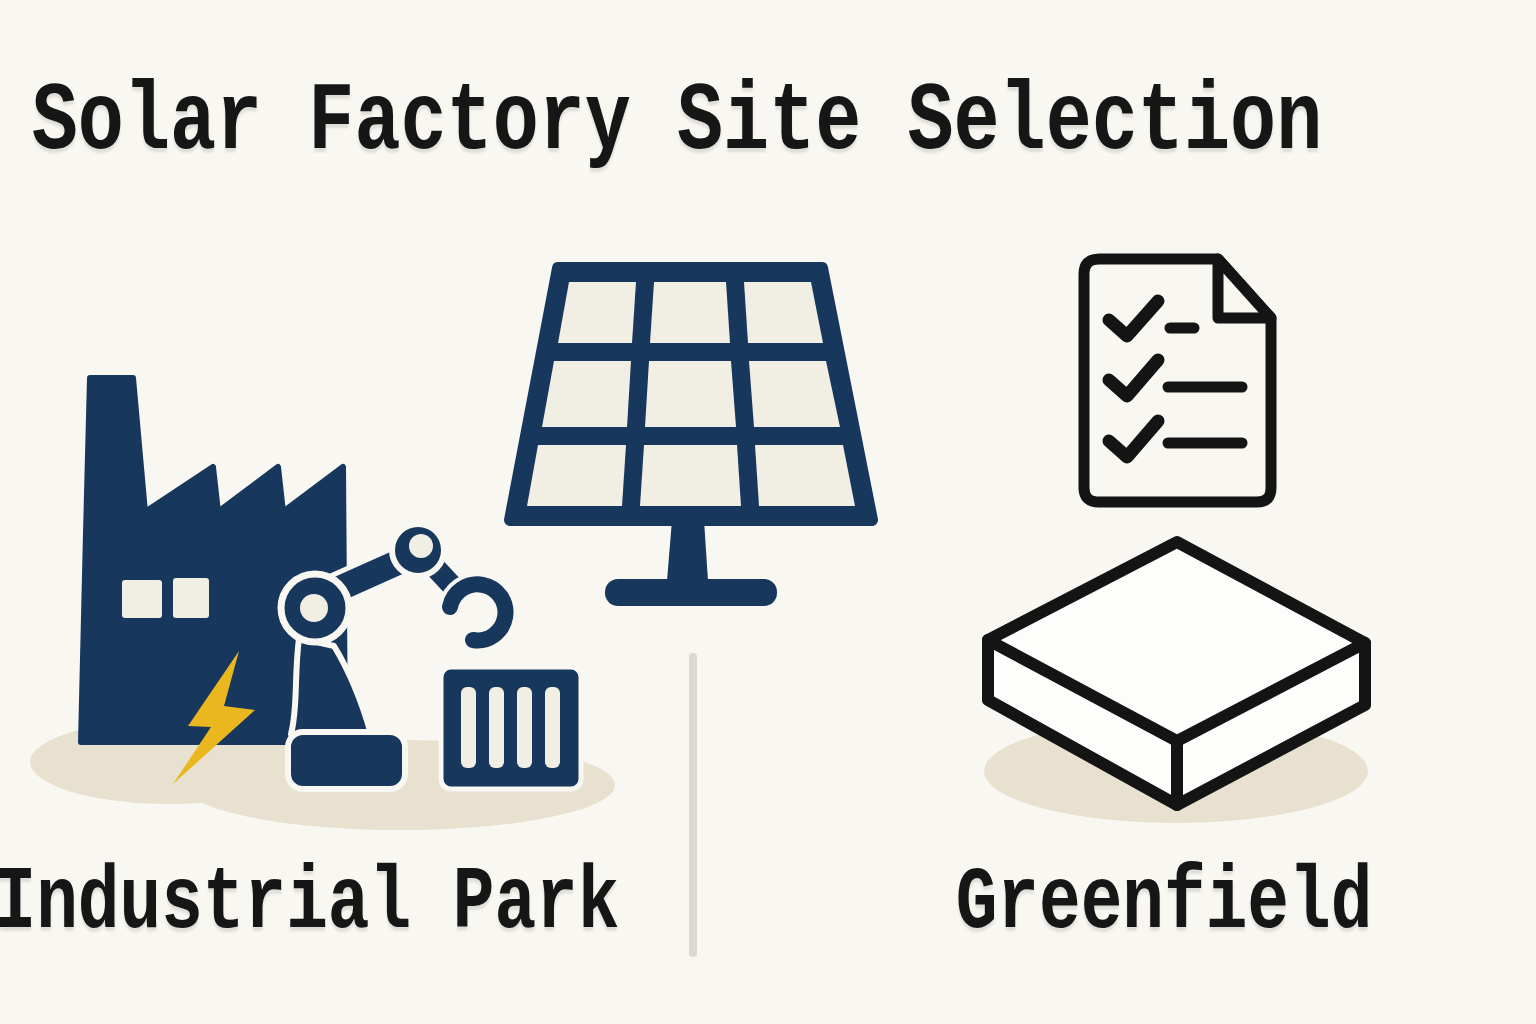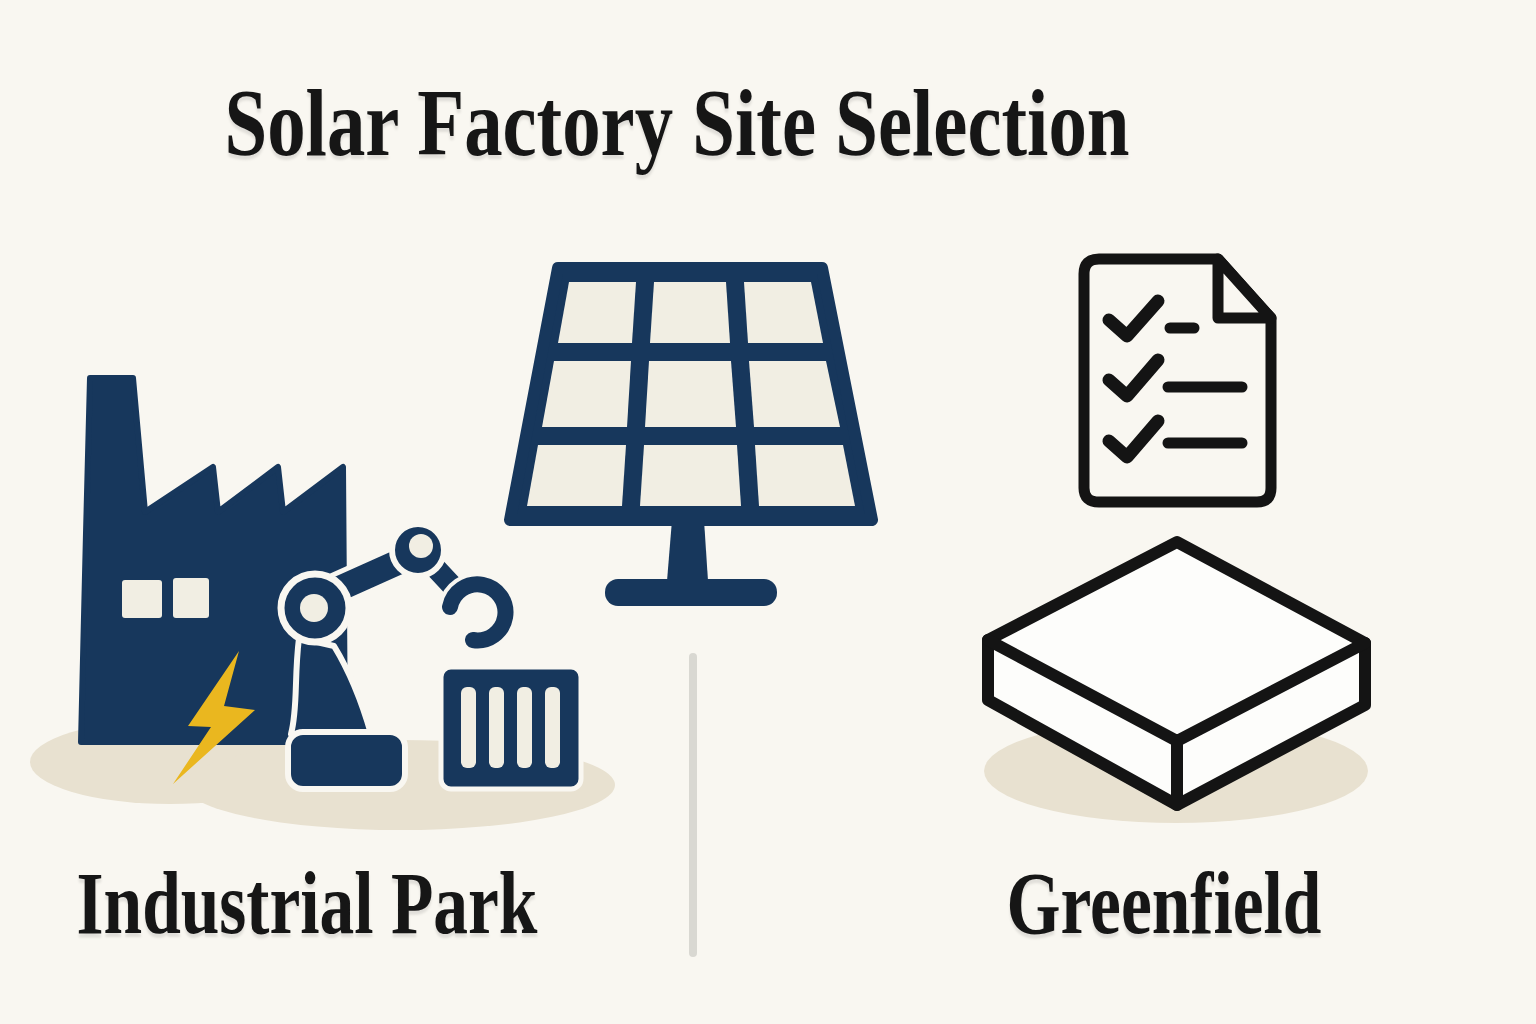--- a/index.html
+++ b/index.html
@@ -3,21 +3,21 @@
 <meta charset="utf-8">
 <style>
   :root{
     --bg:#f9f7f1; --navy:#17375c; --yellow:#eab71f; --beige:#e8e1d0;
     --cell:#f1eee3; --black:#141414; --white:#fdfdfb; --divider:#d9d8d2; --text:#161616;
   }
   html,body{margin:0;padding:0;}
   .canvas{
     position:relative; width:1536px; height:1024px; overflow:hidden;
     background:var(--bg);
-    font-family:Liberation Serif, serif;
+    font-family:Liberation Mono, monospace;
   }
   .headline{
     position:absolute; white-space:nowrap; line-height:1; color:var(--text);
     font-weight:700; transform-origin:50% 0;
     text-shadow:0 4px 3px rgba(0,0,0,0.10);
   }
   .title{ left:677px; top:75px; font-size:96px; transform:translateX(-50%) scaleX(0.80); }
   .option-label{ font-size:89px; transform:translateX(-50%) scaleX(0.78); }
   .label-left{ left:307px; top:859px; }
   .label-right{ left:1164px; top:859px; }

